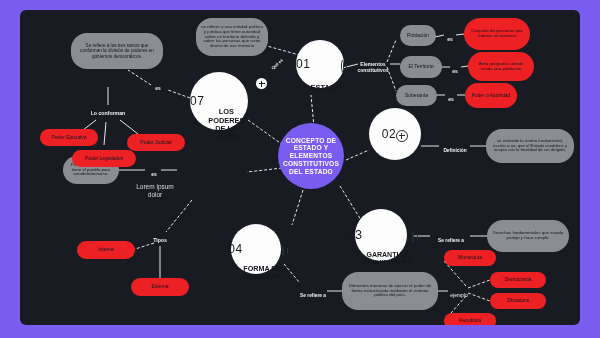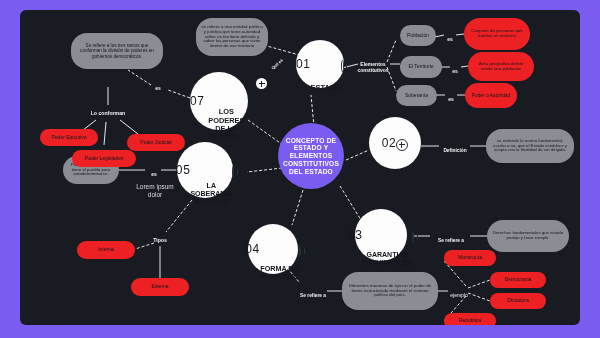--- a/index.html
+++ b/index.html
@@ -228,21 +228,21 @@
     <div class="node grey" style="left:376px; top:75px; width:41px; height:21px; font-size:5px;">
       <span>Soberanía</span>
     </div>
     <div class="elabel" style="left:425px; top:81px; width:12px; font-size:5px;">
       <span>es</span>
     </div>
     <div class="node red blob" style="left:445px; top:73px; width:52px; height:25px; font-size:4.8px;">
       <span>Poder o Autoridad</span>
     </div>
 
-    <div class="node circ" style="left:349px; top:107px; width:52px; height:52px; font-size:7.2px;">
+    <div class="node circ" style="left:349px; top:98px; width:52px; height:52px; font-size:7.2px;">
       <span class="num">02</span>
       <span class="plus"></span>
     </div>
     <div class="elabel" style="left:420px; top:132px; width:30px; font-size:4.8px;">
       <span>Definición</span>
     </div>
     <div class="node grey round" style="left:466px; top:119px; width:88px; height:34px; font-size:4.3px;">
       <span>se entiende la norma fundamental, escrita o no, que el Estado establece y acepta con la finalidad de ser dirigido.</span>
     </div>
 
@@ -251,21 +251,21 @@
       <span class="ttl">GARANTIAS INDIVIDUALES</span>
       <span class="plus"></span>
     </div>
     <div class="elabel" style="left:410px; top:222px; width:42px; font-size:4.8px;">
       <span>Se refiere a</span>
     </div>
     <div class="node grey round" style="left:467px; top:210px; width:82px; height:32px; font-size:4.3px;">
       <span>Derechos fundamentales que estado proteje y hace cumplir.</span>
     </div>
 
-    <div class="node circ" style="left:228px; top:214px; width:50px; height:50px; font-size:7.2px;">
+    <div class="node circ" style="left:211px; top:214px; width:50px; height:50px; font-size:7.2px;">
       <span class="num">04</span>
       <span class="ttl">FORMA DE GOBIERNO</span>
       <span class="plus"></span>
     </div>
     <div class="elabel" style="left:277px; top:277px; width:32px; font-size:4.8px;">
       <span>Se refiere a</span>
     </div>
     <div class="node grey round" style="left:322px; top:262px; width:96px; height:38px; font-size:4.4px;">
       <span>Diferentes maneras de ejercer el poder de forma estructurada mediante el sistema político del país.</span>
     </div>
@@ -278,25 +278,20 @@
     <div class="node red" style="left:470px; top:262px; width:56px; height:16px; font-size:5px;">
       <span>Democracia</span>
     </div>
     <div class="node red" style="left:470px; top:283px; width:56px; height:16px; font-size:5px;">
       <span>Dictadura</span>
     </div>
     <div class="node red" style="left:424px; top:303px; width:52px; height:16px; font-size:5px;">
       <span>República</span>
     </div>
 
-    <div class="node circ" style="left:157px; top:132px; width:56px; height:56px; font-size:7px;">
-      <span class="num">05</span>
-      <span class="ttl">LA SOBERANÍA NACIONAL</span>
-      <span class="plus"></span>
-    </div>
     <div class="elabel" style="left:127px; top:156px; width:14px; font-size:5px;">
       <span>es</span>
     </div>
     <div class="elabel plain" style="left:110px; top:166px; width:50px; font-size:6.5px; color:#dadade;">
       <span>Lorem ipsum dolor</span>
     </div>
     <div class="node grey round" style="left:43px; top:146px; width:56px; height:28px; font-size:4.4px;">
       <span>Poder o facultad que tiene el pueblo para autodeterminarse.</span>
     </div>
     <div class="elabel" style="left:128px; top:222px; width:24px; font-size:5.2px;">

